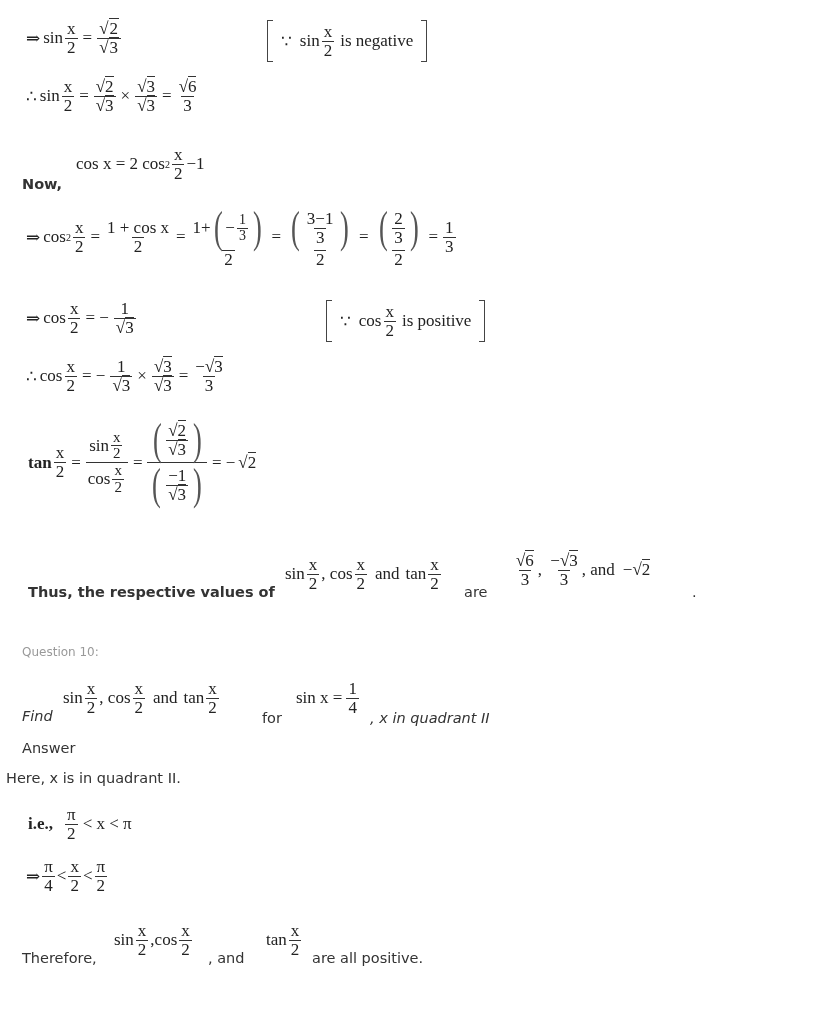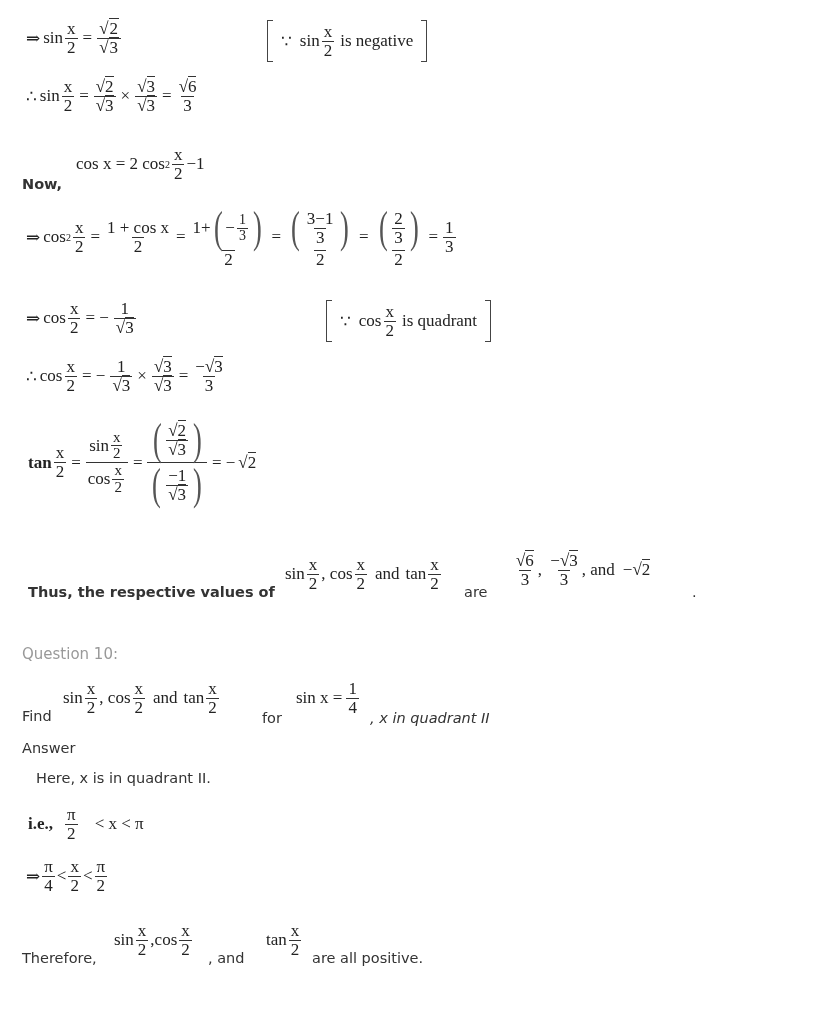--- a/index.html
+++ b/index.html
@@ -13,21 +13,21 @@
   .frac > .den { padding:0 2px; line-height:1.05; border-top:1px solid #333; }
   .sq { display:inline-block; }
   .sq .rad { border-top:1px solid #333; padding:0 1px; }
   .op { margin:0 3px; }
   .paren { display:inline-flex; align-items:center; }
   .paren .pl, .paren .pr { font-size:44px; font-weight:100; color:#555; line-height:1; transform:scaleX(0.6); }
   .bracket { display:inline-flex; align-items:center; }
   .bracket .bl, .bracket .br { display:inline-block; width:5px; height:40px; border:1.5px solid #444; }
   .bracket .bl { border-right:none; margin-right:8px; }
   .bracket .br { border-left:none; margin-left:8px; }
-  .heading { color:#999; font-family:"DejaVu Sans", sans-serif; font-size:15px; }
+  .heading { color:#999; font-family:"DejaVu Sans", sans-serif; font-size:12px; }
   .bold { font-weight:bold; }
   .sup { font-size:10px; vertical-align:super; }
 </style>
 </head>
 <body>
 
 <div class="abs m row" style="left:26px; top:20px;">
   <span>⇒</span>
   <span style="margin-left:3px">sin</span>
   <span class="frac">
@@ -165,21 +165,21 @@
     </span>
 </div>
 <div class="abs m bracket" style="left:326px; top:300px;">
   <span class="bl"></span>
   <span style="margin-right:8px">∵</span>
   <span>cos</span>
   <span class="frac">
       <span class="num">x</span>
       <span class="den">2</span>
     </span>
-  <span style="margin-left:4px">is quadrant</span>
+  <span style="margin-left:4px">is positive</span>
   <span class="br"></span>
 </div>
 
 <div class="abs m row" style="left:26px; top:358px;">
   <span>∴</span>
   <span style="margin-left:3px">cos</span>
   <span class="frac">
       <span class="num">x</span>
       <span class="den">2</span>
     </span>
@@ -281,21 +281,21 @@
       <span class="num"><span>−</span>√<span style="border-top:1px solid #333">3</span></span>
       <span class="den">3</span>
     </span>
   <span>, and</span>
   <span style="margin-left:8px"><span>−</span>√<span style="border-top:1px solid #333">2</span></span>
 </div>
 <div class="abs sans" style="left:692px; top:584px;">.</div>
 
 <div class="abs heading" style="left:22px; top:645px;">Question 10:</div>
 
-<div class="abs sans" style="left:22px; top:708px;">Find</div>
+<div class="abs sans" style="left:22px; top:708px;font-style:italic;">Find</div>
 <div class="abs m row" style="left:63px; top:680px;">
   <span>sin</span>
   <span class="frac">
       <span class="num">x</span>
       <span class="den">2</span>
     </span>
     <span>,&nbsp;</span>
   <span>cos</span>
   <span class="frac">
       <span class="num">x</span>
@@ -312,29 +312,29 @@
 <div class="abs m row" style="left:296px; top:680px;">
   <span>sin x =</span>
   <span class="frac" style="margin-left:4px">
       <span class="num">1</span>
       <span class="den">4</span>
     </span>
 </div>
 <div class="abs sans" style="left:370px; top:710px;font-style:italic;">, x in quadrant II</div>
 
 <div class="abs sans" style="left:22px; top:740px;">Answer</div>
-<div class="abs sans" style="left:36px; top:770px;">Here, x is in quadrant II.</div>
+<div class="abs sans" style="left:6px; top:770px;">Here, x is in quadrant II.</div>
 
 <div class="abs m row" style="left:28px; top:806px;">
   <span class="bold" style="margin-right:10px">i.e.,</span>
   <span class="frac">
       <span class="num">π</span>
       <span class="den">2</span>
     </span>
-  <span style="margin-left:15px">&lt; x &lt; π</span>
+  <span style="margin-left:3px">&lt; x &lt; π</span>
 </div>
 
 <div class="abs m row" style="left:26px; top:858px;">
   <span>⇒</span>
   <span class="frac">
       <span class="num">π</span>
       <span class="den">4</span>
     </span>
   <span>&lt;</span>
   <span class="frac">

